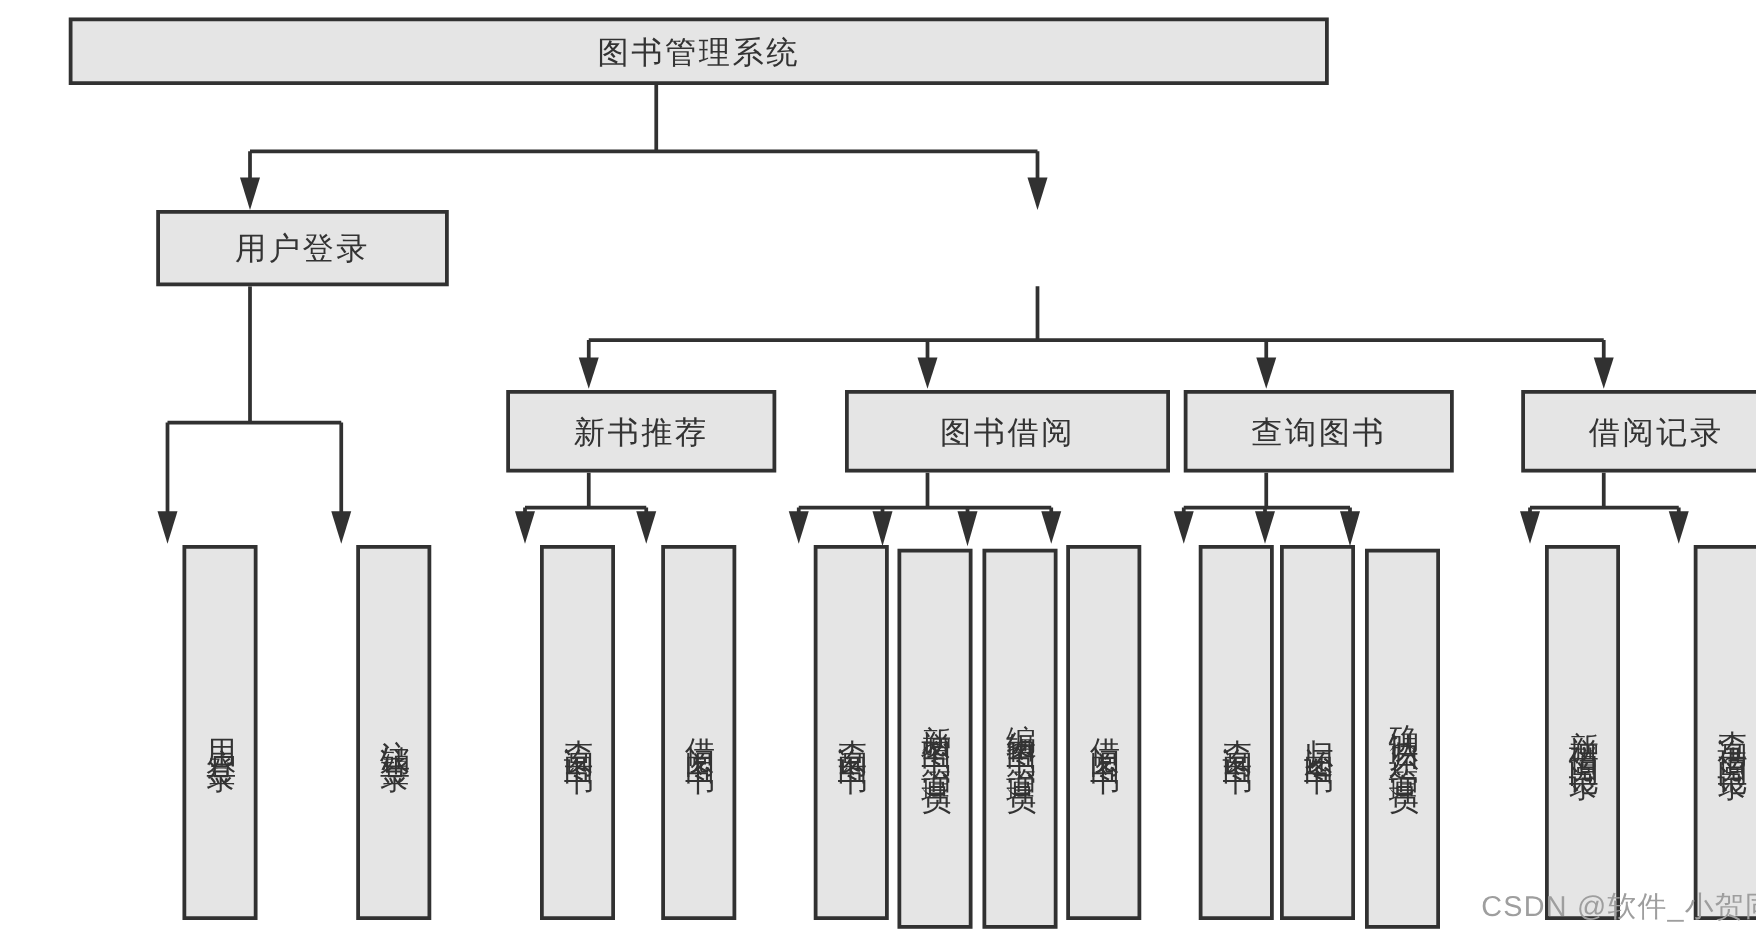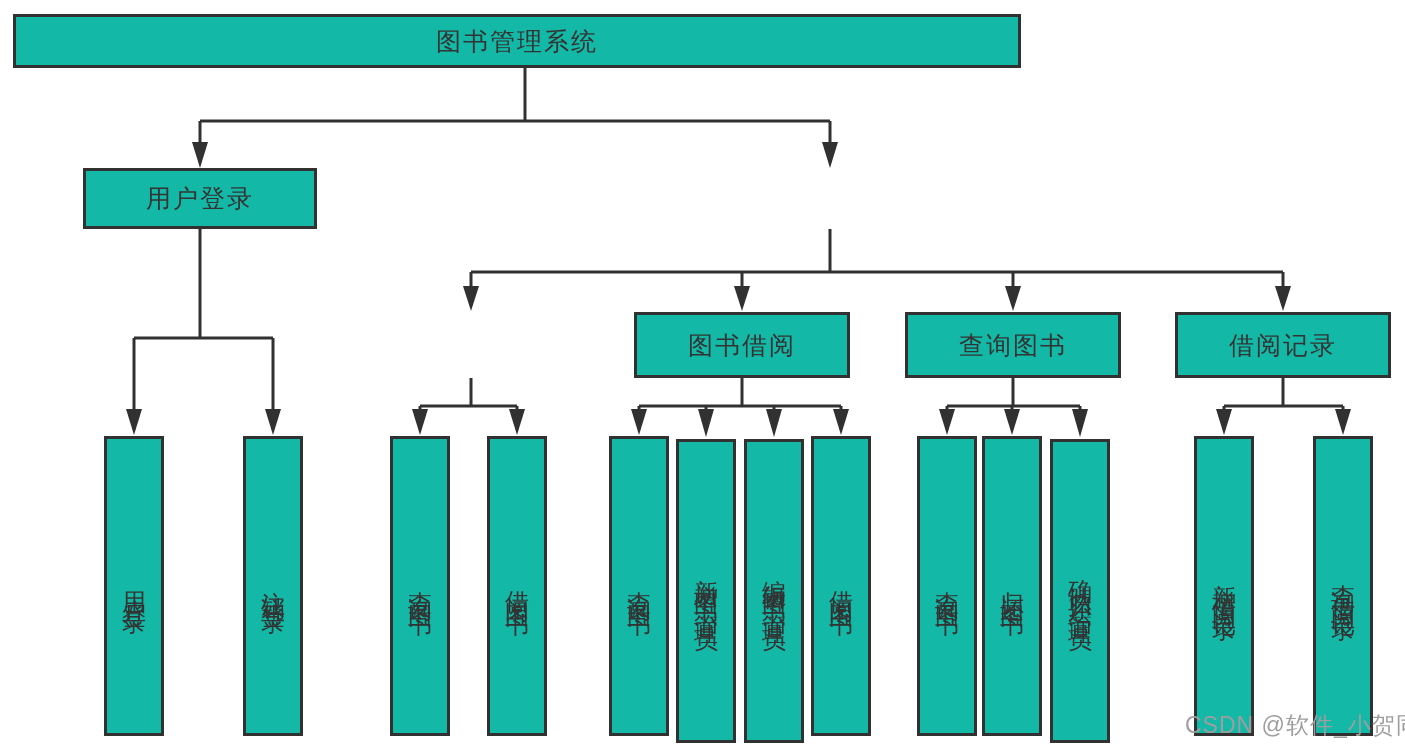--- a/index.html
+++ b/index.html
@@ -17,26 +17,27 @@
     overflow: hidden;
   }
   svg.connectors {
     position: absolute;
     left: 0; top: 0;
     width: 1405px; height: 747px;
   }
   .node {
     position: absolute;
     box-sizing: border-box;
-    background: #14b8a6;
+    background: #e5e5e5;
     border: 3px solid #313131;
     display: flex;
     align-items: center;
     justify-content: center;
     text-align: center;
+    margin-left: 42px;
   }
   .node.hlabel span {
     font-size: 25px;
     letter-spacing: 2px;
     white-space: nowrap;
   }
   .node.leaf span {
     writing-mode: vertical-rl;
     text-orientation: mixed;
     font-size: 24px;
@@ -136,21 +137,24 @@
   </svg>
 
   <div class="node hlabel" style="left:13px; top:14px; width:1008px; height:54px;">
     <span>图书管理系统</span>
   </div>
 
   <div class="node hlabel" style="left:83px; top:168px; width:234px; height:61px;">
     <span>用户登录</span>
   </div>
 
-  <div class="node hlabel" style="left:634px; top:312px; width:216px; height:66px;">
+  <div class="node hlabel" style="left:363px; top:312px; width:216px; height:66px;">
+    <span>新书推荐</span>
+  </div>
+  <div class="node hlabel" style="left:634px; top:312px; width:260px; height:66px;">
     <span>图书借阅</span>
   </div>
   <div class="node hlabel" style="left:905px; top:312px; width:216px; height:66px;">
     <span>查询图书</span>
   </div>
   <div class="node hlabel" style="left:1175px; top:312px; width:216px; height:66px;">
     <span>借阅记录</span>
   </div>
 
   <div class="node leaf" style="left:104px; top:436px; width:60px; height:300px;">

